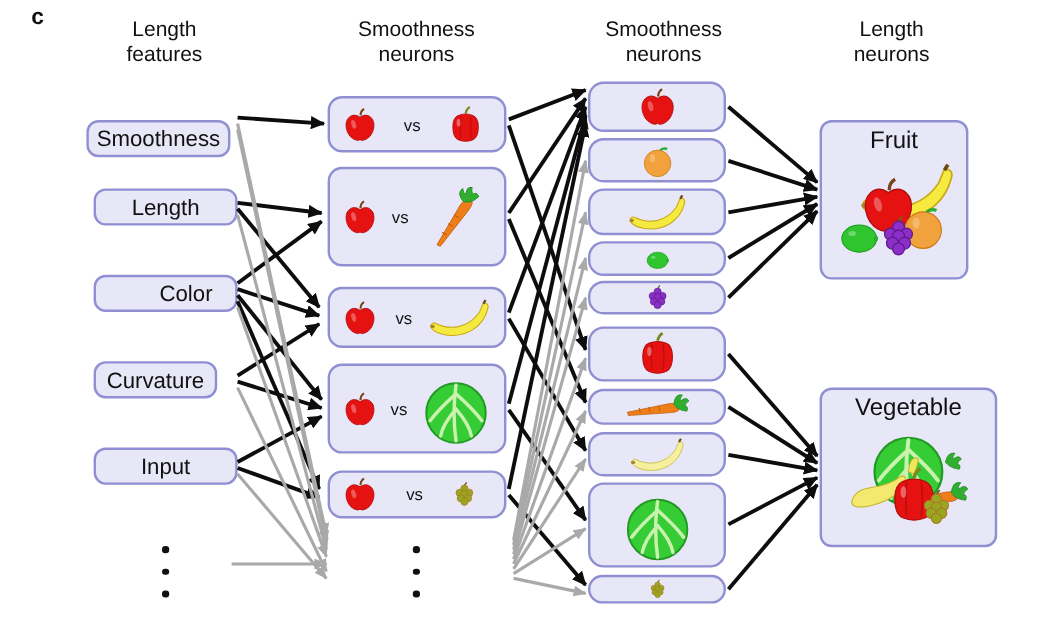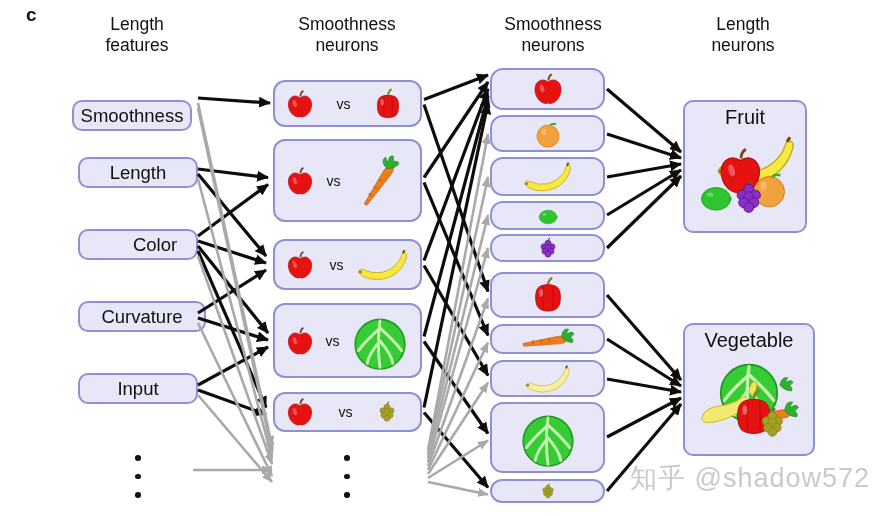--- a/index.html
+++ b/index.html
@@ -123,21 +123,21 @@
 
   <div class="node input-node" style="left:72px;top:85px;width:120px;height:31px;margin-top:15px;">
     <span>Smoothness</span>
   </div>
   <div class="node input-node" style="left:78px;top:157px;width:120px;height:31px;">
     <span>Length</span>
   </div>
   <div class="node input-node" style="left:78px;top:229px;width:120px;height:31px;padding-left:34px;">
     <span>Color</span>
   </div>
-  <div class="node input-node" style="left:78px;top:301px;width:128px;height:31px;">
+  <div class="node input-node" style="left:78px;top:301px;width:103px;height:31px;">
     <span>Curvature</span>
   </div>
   <div class="node input-node" style="left:78px;top:373px;width:120px;height:31px;">
     <span>Input</span>
   </div>
 
   <div class="node diff-node" style="left:273px;top:80px;width:149px;height:47px;">
     <span class="icon-slot" style="width:34px;height:34px;">
         <svg viewBox="0 0 40 40" preserveAspectRatio="xMidYMid meet">
           <path d="M20.5 11 Q20.5 6.5 24 4.5" stroke="#7a4418" stroke-width="2" fill="none"></path>
@@ -371,21 +371,21 @@
             <circle cx="13.8" cy="18" r="4.6" fill="#8c2fc8" stroke="#5a1a8a" stroke-width="0.9"></circle>
             <circle cx="26.2" cy="18" r="4.6" fill="#8c2fc8" stroke="#5a1a8a" stroke-width="0.9"></circle>
             <circle cx="20" cy="19.5" r="4.6" fill="#8c2fc8" stroke="#5a1a8a" stroke-width="0.9"></circle>
             <circle cx="15.3" cy="25" r="4.6" fill="#8c2fc8" stroke="#5a1a8a" stroke-width="0.9"></circle>
             <circle cx="24.7" cy="25" r="4.6" fill="#8c2fc8" stroke="#5a1a8a" stroke-width="0.9"></circle>
             <circle cx="20" cy="29.5" r="4.6" fill="#8c2fc8" stroke="#5a1a8a" stroke-width="0.9"></circle>
           </g>
         </svg>
       </span>
   </div>
-  <div class="node concept-node" style="left:683px;top:323px;width:132px;height:133px;">
+  <div class="node concept-node" style="left:683px;top:323px;width:148px;height:133px;">
     <span class="concept-label">Vegetable</span>
     <span class="icon-slot" style="width:106px;height:86px;">
         <svg viewBox="0 0 110 92" preserveAspectRatio="xMidYMid meet">
           <g transform="translate(16,1) scale(1.95)">
             <circle cx="20" cy="22" r="15.5" fill="#35cc35" stroke="#229922" stroke-width="1"></circle>
             <g stroke="#c9f2ae" stroke-width="1.8" fill="none" stroke-linecap="round">
               <path d="M20 7.5 Q18 22 20 36.5"></path>
               <path d="M20 12 Q11 20 6.5 26"></path>
               <path d="M20 12 Q29 20 33.5 26"></path>
               <path d="M20 20 Q13 28 12 34"></path>
@@ -426,15 +426,14 @@
     <span class="dot"></span>
     <span class="dot"></span>
     <span class="dot"></span>
   </div>
   <div class="ellipsis-col" style="left:344px;top:455px;">
     <span class="dot"></span>
     <span class="dot"></span>
     <span class="dot"></span>
   </div>
 
-  <div class="watermark">知乎 @shadow572</div>
 
 </div>
 
 </body></html>

